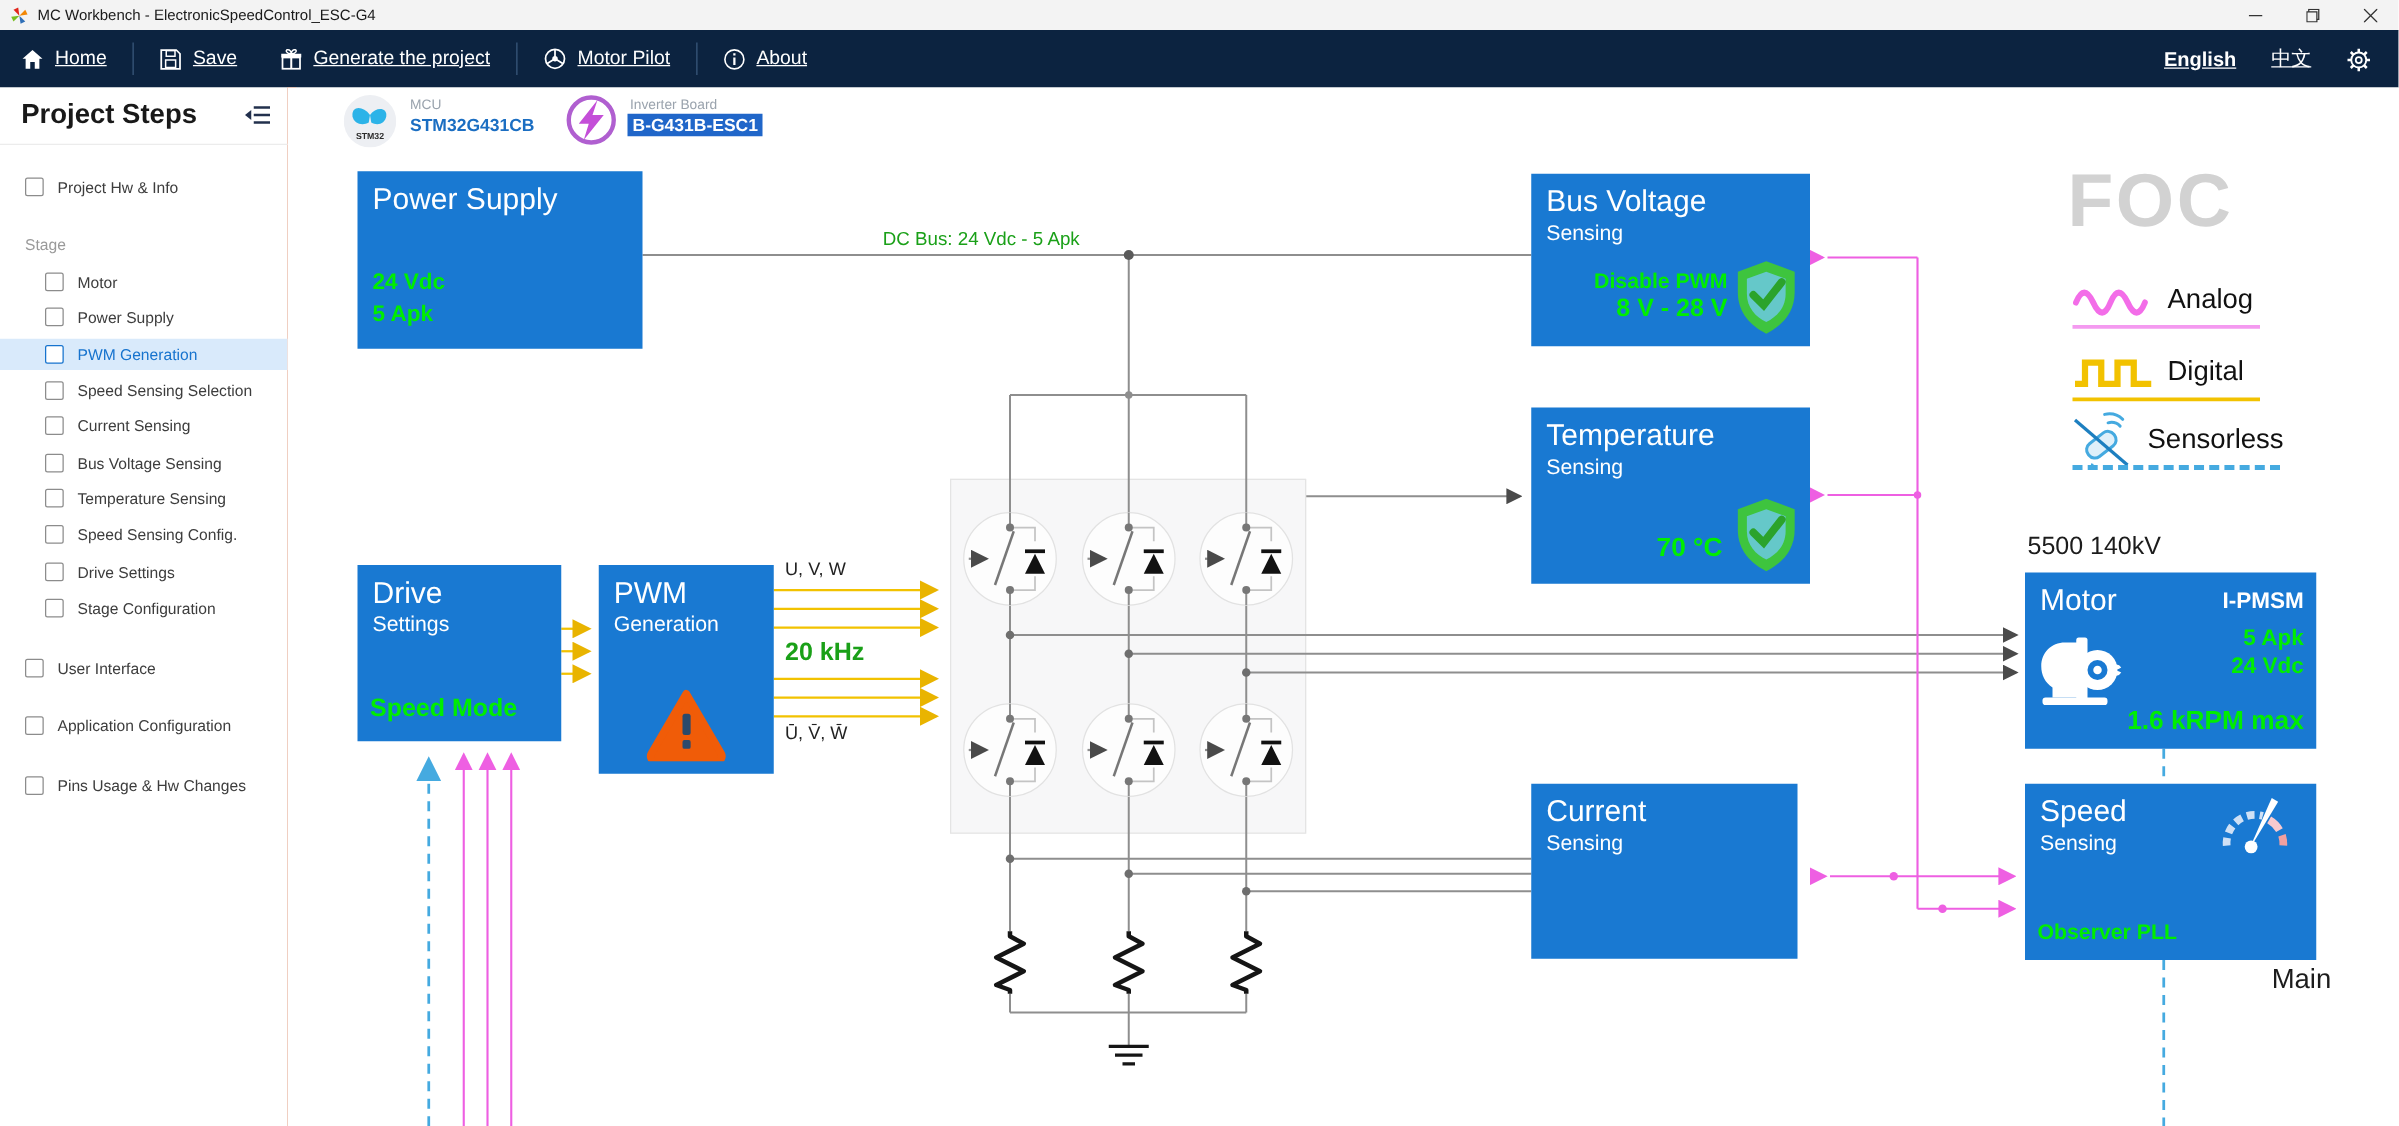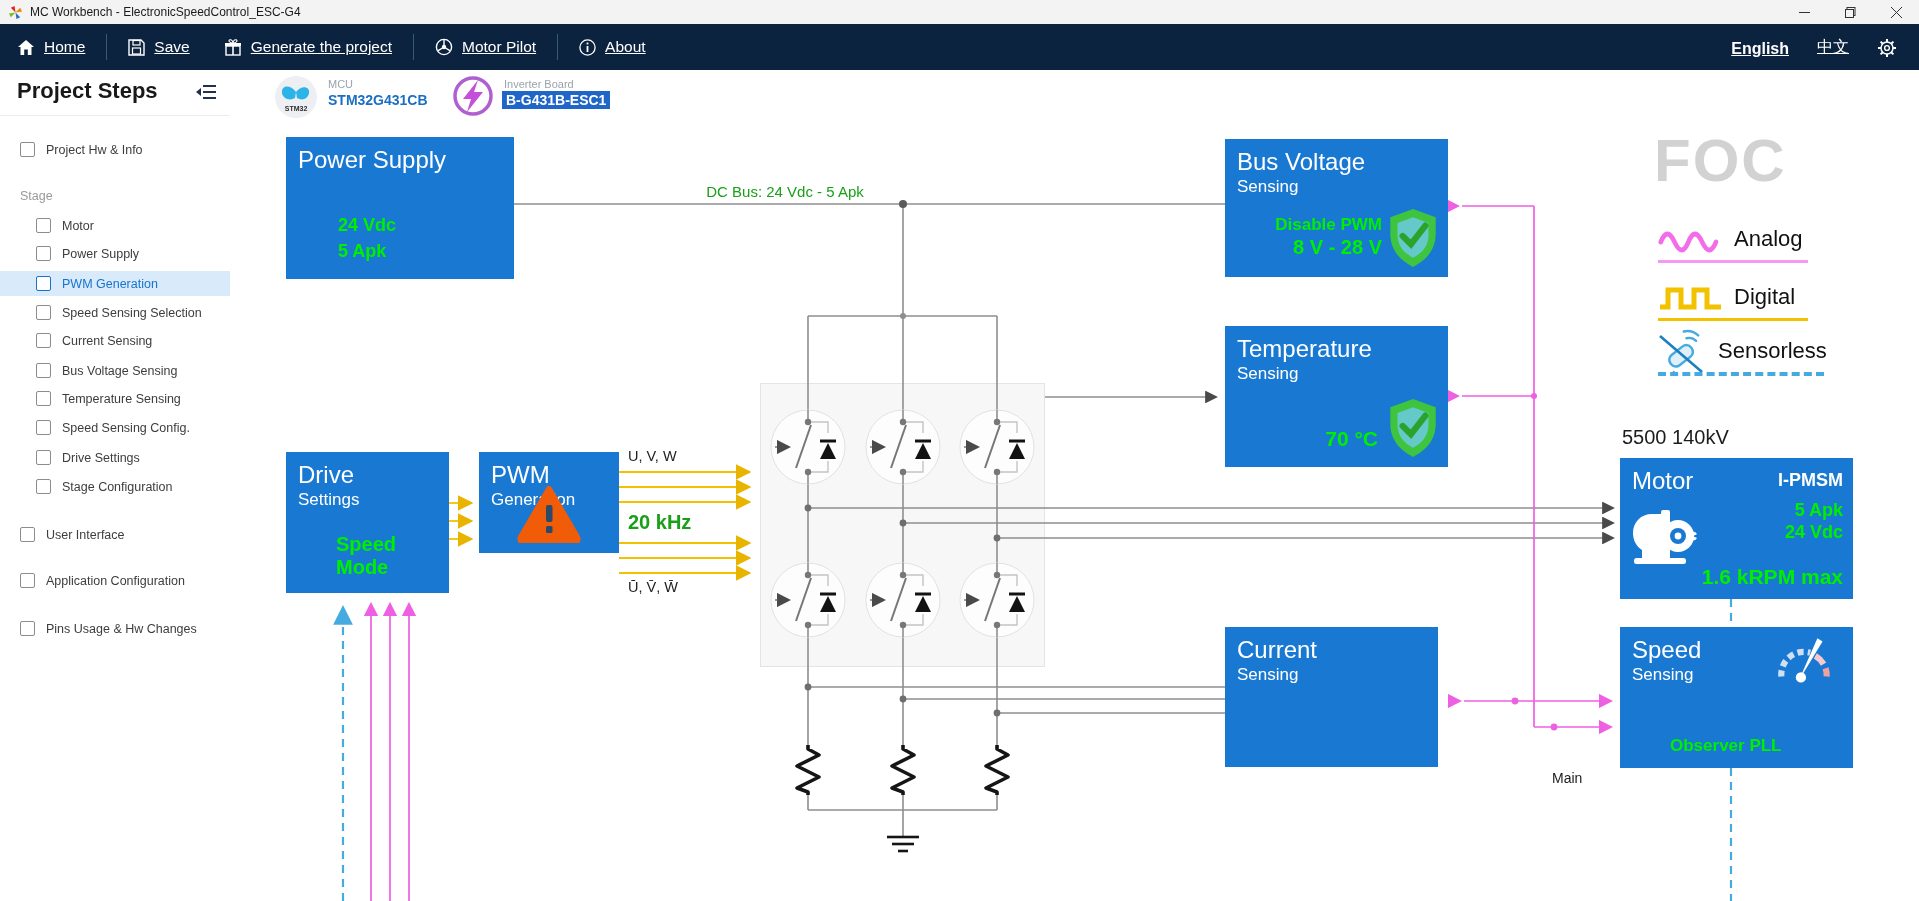--- a/index.html
+++ b/index.html
@@ -28,21 +28,21 @@
   .srow.sel{background:var(--selection-bg,#d9eafb);color:var(--selected-blue,#1673ce);}
   .srow.sel .cb{border-color:var(--selected-blue,#1673ce);}
   .sb-section{position:absolute;left:20px;font-size:12.5px;color:#9a9a9a;}
   
   .canvas{position:absolute;left:230px;top:70px;width:1689px;height:831px;background:#fff;}
   .panel{position:absolute;left:530px;top:313px;width:285px;height:284px;background:#f7f7f8;border:1px solid #e4e4e4;box-sizing:border-box;}
   svg.overlay{position:absolute;left:0;top:0;pointer-events:none;}
   .block{position:absolute;background:var(--block-blue,#1979d2);color:#fff;box-sizing:border-box;padding:10px 12px;}
   .block .t1{font-size:24px;line-height:1.12;}
   .block .t2{font-size:17px;line-height:1.25;}
-  .gval{color:var(--green-bright,#00ee00);font-weight:bold;margin-left:40px;}
+  .gval{color:var(--green-bright,#00ee00);font-weight:bold;}
   .caption{position:absolute;color:#1c1c1c;}
   .dc-label{position:absolute;color:var(--green-dark,#1aa018);font-size:15px;width:240px;text-align:center;}
   .sig-label{position:absolute;font-size:14.5px;color:#222;}
   .freq-label{position:absolute;font-size:20px;font-weight:bold;color:var(--green-dark,#1aa018);}
   .foc{position:absolute;font-size:60px;font-weight:bold;color:var(--foc-gray,#d2d2d2);letter-spacing:2px;}
   .legend-label{position:absolute;font-size:22px;color:#111;}
   .legend-underline{position:absolute;height:0;}
   .chip-label{position:absolute;font-size:11px;color:#9aa3ad;}
   .chip-value{position:absolute;font-size:14px;font-weight:bold;color:#1b6ec2;}
   .chip-value.selected{background:#2066c9;color:#fff;padding:1px 4px;}
@@ -390,21 +390,21 @@
         <path d="M16,28 L24,36 L38,18" stroke="#2ba32b" stroke-width="6" fill="none" stroke-linecap="round"></path>
       </svg>
     </div>
 
     <div class="block" style="left:56px;top:382px;width:163px;height:141px">
       <div class="t1">Drive</div>
       <div class="t2">Settings</div>
       <div class="gval" style="position:absolute;left:10px;bottom:14px;font-size:20px">Speed Mode</div>
     </div>
 
-    <div class="block" style="left:249px;top:382px;width:140px;height:101px">
+    <div class="block" style="left:249px;top:382px;width:140px;height:167px">
       <div class="t1">PWM</div>
       <div class="t2">Generation</div>
       <svg style="position:absolute;left:38px;bottom:10px" width="64" height="58" viewBox="0 0 64 58">
         <path d="M32,4 L60,52 a4,4 0 0 1 -3.5,6 H7.5 a4,4 0 0 1 -3.5,-6 Z" fill="#f05c08" stroke="#f05c08" stroke-width="6" stroke-linejoin="round"></path>
         <rect x="29" y="20" width="6.5" height="17" rx="2" fill="#2b4a6b"></rect>
         <rect x="29" y="41" width="6.5" height="7" rx="1.5" fill="#2b4a6b"></rect>
       </svg>
     </div>
 
     <div class="block" style="left:995px;top:557px;width:213px;height:140px">
@@ -435,21 +435,21 @@
       <div class="t2">Sensing</div>
       <svg style="position:absolute;right:14px;top:6px" width="70" height="56" viewBox="0 0 68 54">
         <path d="M12,42 A22,22 0 0 1 40,19" stroke="#cfe0f5" stroke-width="6" fill="none" stroke-dasharray="6 4"></path>
         <path d="M45,22 A22,22 0 0 1 53,30" stroke="#f6c9cf" stroke-width="6" fill="none"></path>
         <path d="M55,34 A22,22 0 0 1 56,42" stroke="#f0a0a0" stroke-width="6" fill="none"></path>
         <path d="M29,46 L52,8 L47,5 Z" fill="#fff"></path>
         <circle cx="31" cy="43" r="5" fill="#fff"></circle>
       </svg>
       <div class="gval" style="position:absolute;left:10px;bottom:12px;font-size:17px">Observer PLL</div>
     </div>
-    <div class="caption" style="left:1322px;top:700px;width:233px;text-align:left;font-size:14px">Main</div>
+    <div class="caption" style="left:1402px;top:700px;width:233px;text-align:right;font-size:22px">Main</div>
 
     <div class="foc" style="left:1424px;top:56px">FOC</div>
 
     <svg style="position:absolute;left:1428px;top:156px" width="66" height="28" viewBox="0 0 66 28">
       <path d="M3,16 q7,-16 15,0 t15,0 t15,0 t15,0" fill="none" stroke="#f36de8" stroke-width="5" stroke-linecap="round" transform="scale(0.92,1)"></path>
     </svg>
     <div class="legend-label" style="left:1504px;top:156px">Analog</div>
     <div class="legend-underline" style="left:1428px;top:190px;width:150px;border-bottom:3px solid #f49af0"></div>
 
     <svg style="position:absolute;left:1428px;top:216px" width="66" height="26" viewBox="0 0 66 26">

